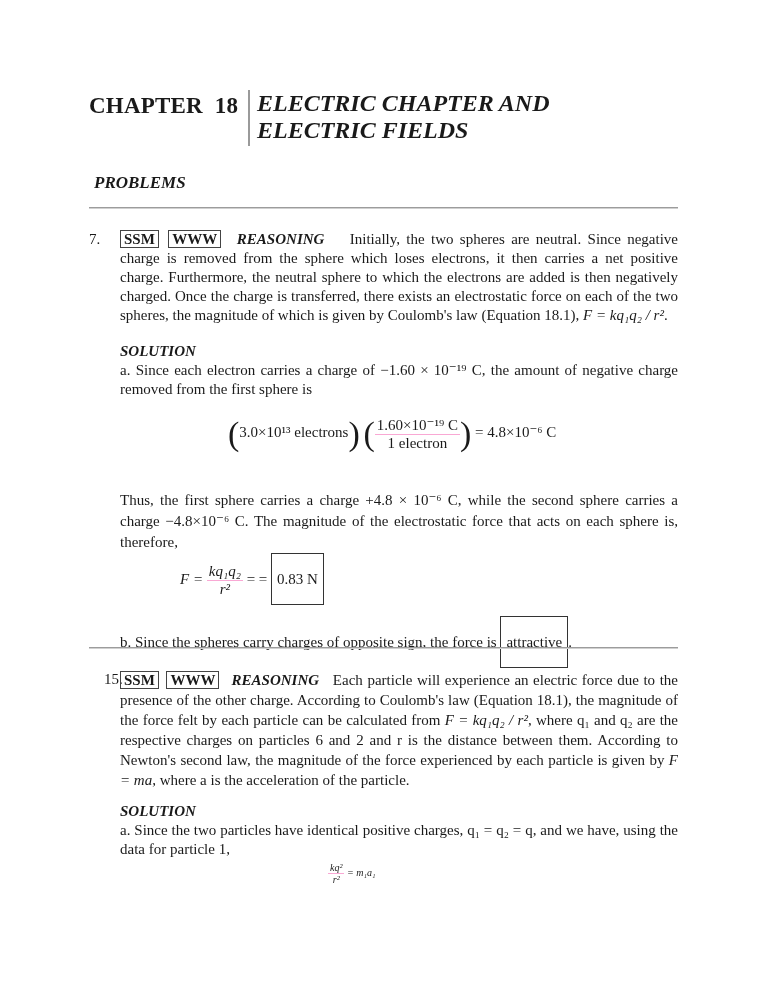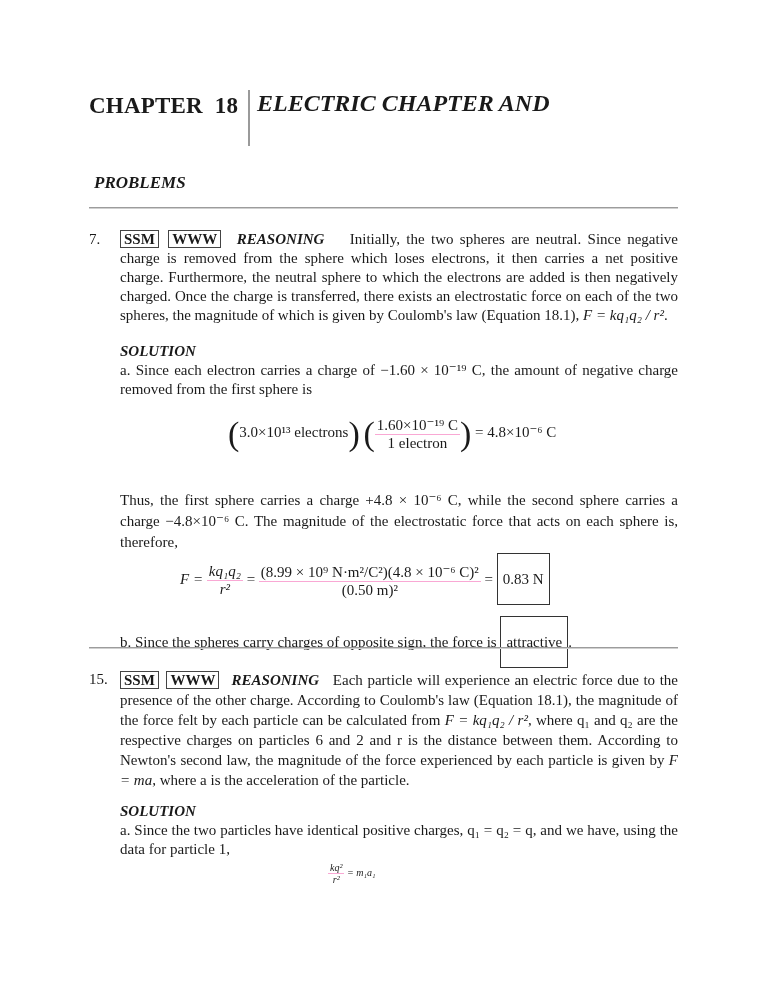--- a/index.html
+++ b/index.html
@@ -24,20 +24,21 @@
 </style>
 </head>
 <body>
 
 <div class="abs chapter-num">
   <span>CHAPTER</span>&nbsp;&nbsp;<span>18</span>
 </div>
 <div class="abs vbar"></div>
 <div class="abs chapter-title">
   <div>ELECTRIC CHAPTER AND</div>
+  <div>ELECTRIC FIELDS</div>
 </div>
 
 <div class="abs problems">PROBLEMS</div>
 <div class="abs hr" style="top:207px;"></div>
 
 <div class="abs pnum" style="left:89px; top:231px;">7.</div>
 <div class="abs para" style="left:120px; top:230px; width:558px;">
   <span class="tag">SSM</span>
   <span class="tag">WWW</span>
   &nbsp;<span class="ital-b">REASONING</span>&nbsp;&nbsp;&nbsp;
@@ -57,33 +58,32 @@
   <span class="paren">(</span><span class="frac"><span class="num">1.60×10⁻¹⁹ C</span><span class="den">1 electron</span></span><span class="paren">)</span>
   <span>= 4.8×10⁻⁶ C</span>
 </div>
 
 <div class="abs para" style="left:120px; top:490px; width:558px; line-height:21px;">Thus, the first sphere carries a charge +4.8 × 10⁻⁶ C, while the second sphere carries a charge −4.8×10⁻⁶ C. The magnitude of the electrostatic force that acts on each sphere is, therefore,</div>
 
 <div class="abs" style="left:180px; top:553px; font-size:15px; font-style:normal;">
   <i>F =</i>
   <span class="frac"><i class="num">kq₁q₂</i><i class="den">r²</i></span>
   <span>=</span>
-  <span class="frac"><span class="num">(8.99 × 10⁹ N·m²/C²)(4.8 × 10⁻⁶ C)²</span><span class="den">(0.50 m)²</span></span>
   <span>=</span>
   <span class="box">0.83 N</span>
 </div>
 
 <div class="abs para" style="left:120px; top:616px; width:558px;">
   <span>b.  Since the spheres carry charges of opposite sign, the force is</span>
   <span class="box">attractive</span><span>.</span>
 </div>
 
 <div class="abs hr" style="top:647px;"></div>
 
-<div class="abs pnum" style="left:89px; top:671px;">15.</div>
+<div class="abs pnum" style="left:104px; top:671px;">15.</div>
 <div class="abs para" style="left:120px; top:670px; width:558px; line-height:20px;">
   <span class="tag">SSM</span>
   <span class="tag">WWW</span>
   &nbsp;<span class="ital-b">REASONING</span>&nbsp;&nbsp;
   <span>Each particle will experience an electric force due to the</span>
   <span>presence of the other charge. According to Coulomb's law (Equation 18.1), the magnitude of the force felt by each particle can be calculated from</span>
   <i>F = kq₁q₂ / r²</i><span>, where q₁ and q₂ are the respective charges on particles 6 and 2 and r is the distance between them. According to Newton's second law, the magnitude of the force experienced by each particle is given by</span>
   <i>F = ma</i><span>, where a is the acceleration of the particle.</span>
 </div>
 

